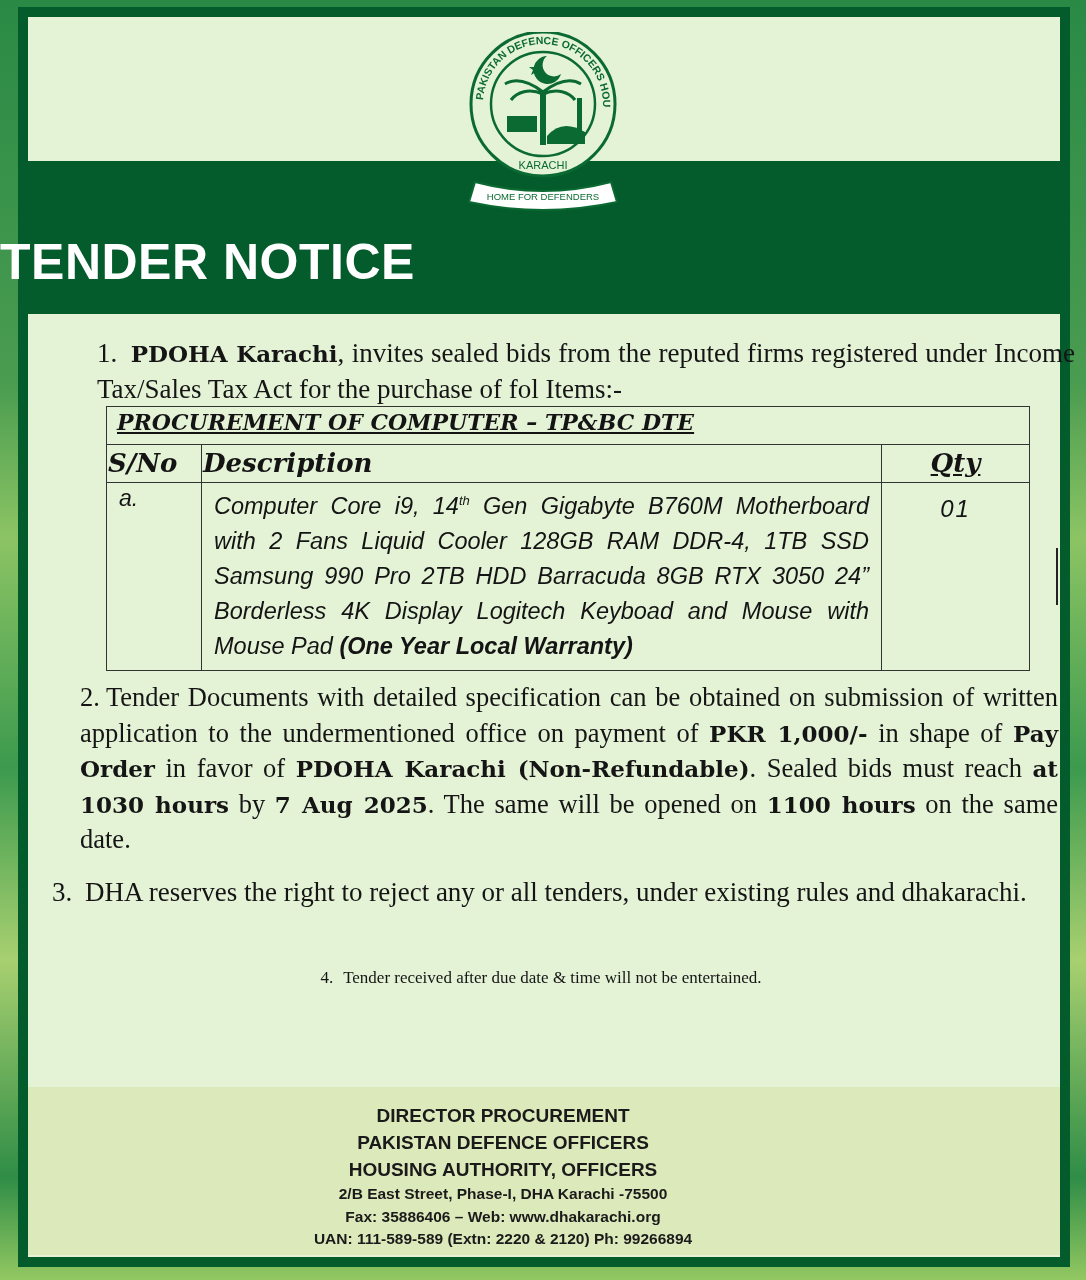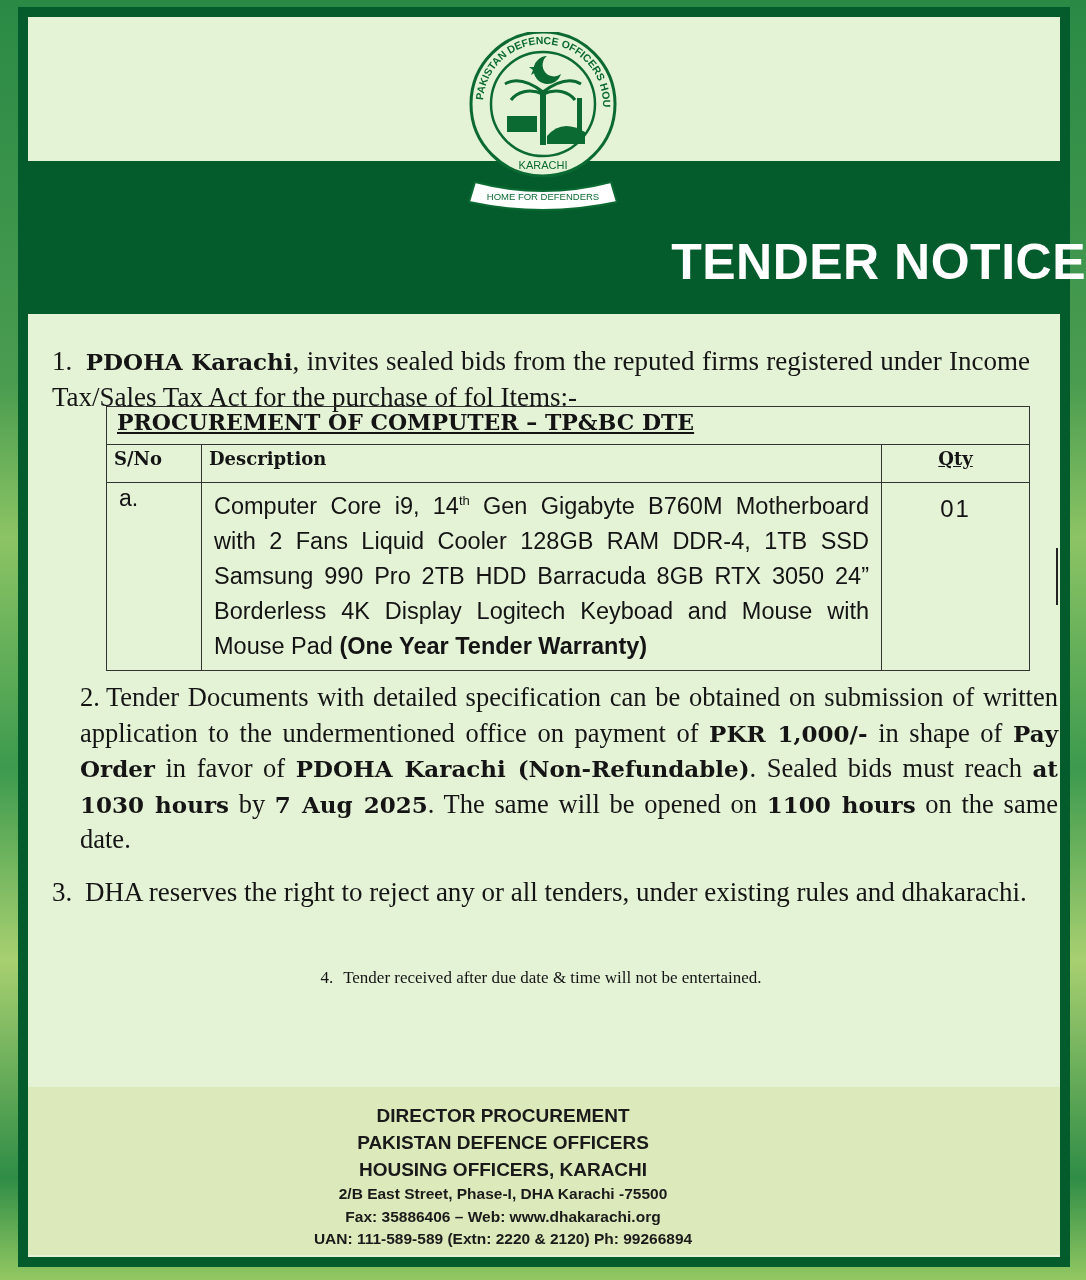--- a/index.html
+++ b/index.html
@@ -19,46 +19,46 @@
     background: #e4f2d6;
   }
   .band {
     position: absolute; left: 28px; top: 161px; width: 1032px; height: 153px;
     background: #045c2c;
   }
   .logo {
     position: absolute; left: 467px; top: 32px; width: 152px; height: 180px;
   }
   .title {
-    position: absolute; left: 0; top: 233px; width: 1086px; text-align: right;
+    position: absolute; left: 0; top: 233px; width: 1086px; text-align: left;
     font-family: "Liberation Sans", sans-serif; font-weight: bold;
     font-size: 50px; color: #ffffff; letter-spacing: 0.5px;
   }
   .para {
     position: absolute; left: 52px; width: 978px;
     font-family: "Liberation Serif", serif; font-size: 27px; line-height: 35.5px;
     text-align: justify; color: #151515;
   }
   .para b { font-family: "DejaVu Serif", serif; font-size: 23px; }
   .para .num { margin-right: 6px; }
-  .p1 { top: 344px; }
+  .p1 { top: 336px; margin-left: 45px; }
   .p2 { top: 680px; font-size: 26.5px; margin-left: 28px; }
   .p3 { top: 875px; }
   .p4 { top: 960px; font-size: 17px; text-align: center; }
 
   table.items {
     position: absolute; left: 106px; top: 406px; width: 924px;
     border-collapse: collapse; border: 1.5px solid #333;
   }
-  table.items td, table.items th { border: 1.5px solid #333; vertical-align: top; }
+  table.items td, table.items th { border: 1.5px solid #333; vertical-align: top; font-style: italic; }
   .tcap {
     font-family: "DejaVu Serif", serif; font-weight: bold; font-size: 22px;
     text-decoration: underline; text-align: left; padding: 2px 10px; height: 38px;
   }
-  .th { font-family: "DejaVu Serif", serif; font-weight: bold; font-size: 18px; text-align: left; padding: 3px 7px; height: 38px; }
+  .th { font-family: "DejaVu Serif", serif; font-weight: bold; font-size: 26px; text-align: left; padding: 3px 1px; height: 38px; }
   .th.qty { text-align: center; text-decoration: underline; }
   .cell-sn { width: 95px; font-family: "Liberation Sans", sans-serif; font-size: 23px; padding: 2px 12px; height: 168px; }
   .cell-desc { width: 680px; font-family: "Liberation Sans", sans-serif; font-size: 23.5px; line-height: 35px; padding: 0 12px 6px 12px; text-align: justify; }
   .cell-desc sup { font-size: 13px; vertical-align: 9px; }
   .cell-desc b { font-weight: bold; }
   .cell-qty { font-family: "Liberation Sans", sans-serif; font-size: 24px; text-align: center; padding-top: 12px; letter-spacing: 2px; }
 
   .side-line { position: absolute; left: 1056px; top: 548px; width: 2px; height: 57px; background: #222; }
 
   .footer {
@@ -107,21 +107,21 @@
       <tr>
     <td colspan="3" class="tcap">PROCUREMENT OF COMPUTER – TP&amp;BC DTE</td>
   </tr>
   <tr>
     <td class="th">S/No</td>
     <td class="th">Description</td>
     <td class="th qty">Qty</td>
   </tr>
   <tr>
     <td class="cell-sn">a.</td>
-    <td class="cell-desc"><span>Computer Core i9, 14</span><sup>th</sup><span> Gen Gigabyte B760M Motherboard with 2 Fans Liquid Cooler 128GB RAM DDR-4, 1TB SSD Samsung 990 Pro 2TB HDD Barracuda 8GB RTX 3050 24” Borderless 4K Display Logitech Keyboad and Mouse with Mouse Pad </span><b>(One Year Tender Warranty)</b></td>
+    <td class="cell-desc"><span>Computer Core i9, 14</span><sup>th</sup><span> Gen Gigabyte B760M Motherboard with 2 Fans Liquid Cooler 128GB RAM DDR-4, 1TB SSD Samsung 990 Pro 2TB HDD Barracuda 8GB RTX 3050 24” Borderless 4K Display Logitech Keyboad and Mouse with Mouse Pad </span><b>(One Year Local Warranty)</b></td>
     <td class="cell-qty">01</td>
   </tr>
 </tbody>
   </table>
 
 <div class="side-line"></div>
 
 <div class="para p2">
   <span class="num">2.</span><span>Tender Documents with detailed specification can be obtained on submission of written application to the undermentioned office on payment of </span><b>PKR 1,000/-</b><span> in shape of </span><b>Pay Order</b><span> in favor of </span><b>PDOHA Karachi (Non-Refundable)</b><span>. Sealed bids must reach </span><b>at 1030 hours</b><span> by </span><b>7 Aug 2025</b><span>. The same will be opened on </span><b>1100 hours</b><span> on the same date.</span>
 </div>
@@ -133,17 +133,17 @@
 
 <div class="para p4">
   <span class="num">4.</span>
   <span>Tender received after due date &amp; time will not be entertained.</span>
 </div>
 
 <div class="footer"></div>
 <div class="footer-lines">
   <div class="fl-big">DIRECTOR PROCUREMENT</div>
   <div class="fl-big">PAKISTAN DEFENCE OFFICERS</div>
-  <div class="fl-big">HOUSING OFFICERS, KARACHI</div>
+  <div class="fl-big">HOUSING AUTHORITY, OFFICERS</div>
   <div class="fl-small">2/B East Street, Phase-I, DHA Karachi -75500</div>
   <div class="fl-small">Fax: 35886406 – Web: www.dhakarachi.org</div>
   <div class="fl-small">UAN: 111-589-589 (Extn: 2220 &amp; 2120) Ph: 99266894</div>
 </div>
 
 </body></html>

